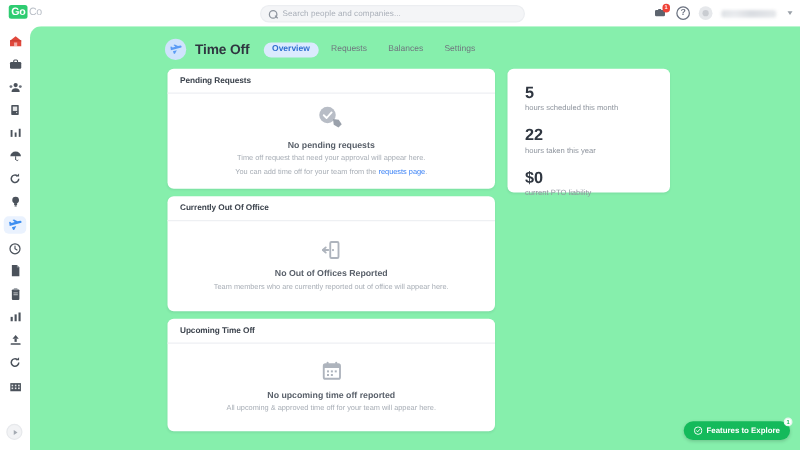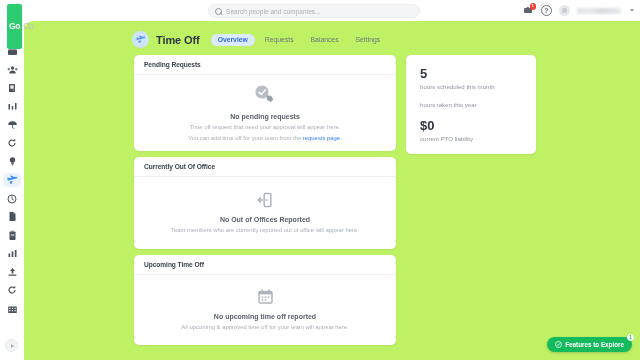--- a/index.html
+++ b/index.html
@@ -16,21 +16,21 @@
     position: absolute; top: 0; left: 0;
     width: 640px; height: 21px;
     background: #ffffff;
     display: flex; align-items: center;
     z-index: 40;
   }
   .logo { position: absolute; left: 7px; top: 4px; display: flex; align-items: center; }
   .logo-go {
     background: #2ecc71; color: #ffffff;
     font-size: 8.5px; font-weight: bold;
-    padding: 18px 2px; border-radius: 2px;
+    padding: 1px 2px; border-radius: 2px;
     letter-spacing: -.3px; line-height: 9px;
   }
   .logo-co {
     color: #b9bfc7; font-size: 8.5px; font-weight: normal;
     margin-left: 1px; line-height: 9px; letter-spacing: -.3px;
   }
 
   .searchbar {
     position: absolute; left: 208px; top: 4px;
     width: 212px; height: 14px;
@@ -122,21 +122,21 @@
   .nav-collapse .ch {
     width: 0; height: 0;
     border-top: 2.8px solid transparent; border-bottom: 2.8px solid transparent;
     border-left: 3.2px solid #a4aab2; margin-left: 1.5px;
   }
 
   
   .canvas {
     position: absolute; left: 24px; top: 21px;
     width: 616px; height: 339px;
-    background: #bef264;
+    background: #86efac;
     border-top-left-radius: 9px;
     overflow: hidden;
   }
 
   .page-head {
     position: absolute; left: 108px; top: 10px;
     display: flex; align-items: center; gap: 7px;
   }
   .page-icon {
     width: 17px; height: 17px; border-radius: 50%;
@@ -435,20 +435,21 @@
       <div class="empty-sub">All upcoming &amp; approved time off for your team will appear here.</div>
     </div>
   </div>
 
   <div class="card card-stats" style="left:382px; top:34px; width:130px; height:99px;">
     <div class="stat">
       <div class="stat-num">5</div>
       <div class="stat-lbl">hours scheduled this month</div>
     </div>
     <div class="stat">
+      <div class="stat-num">22</div>
       <div class="stat-lbl">hours taken this year</div>
     </div>
     <div class="stat">
       <div class="stat-num">$0</div>
       <div class="stat-lbl">current PTO liability</div>
     </div>
   </div>
 
   <div class="fab">
     <svg width="7" height="7" viewBox="0 0 14 14">

